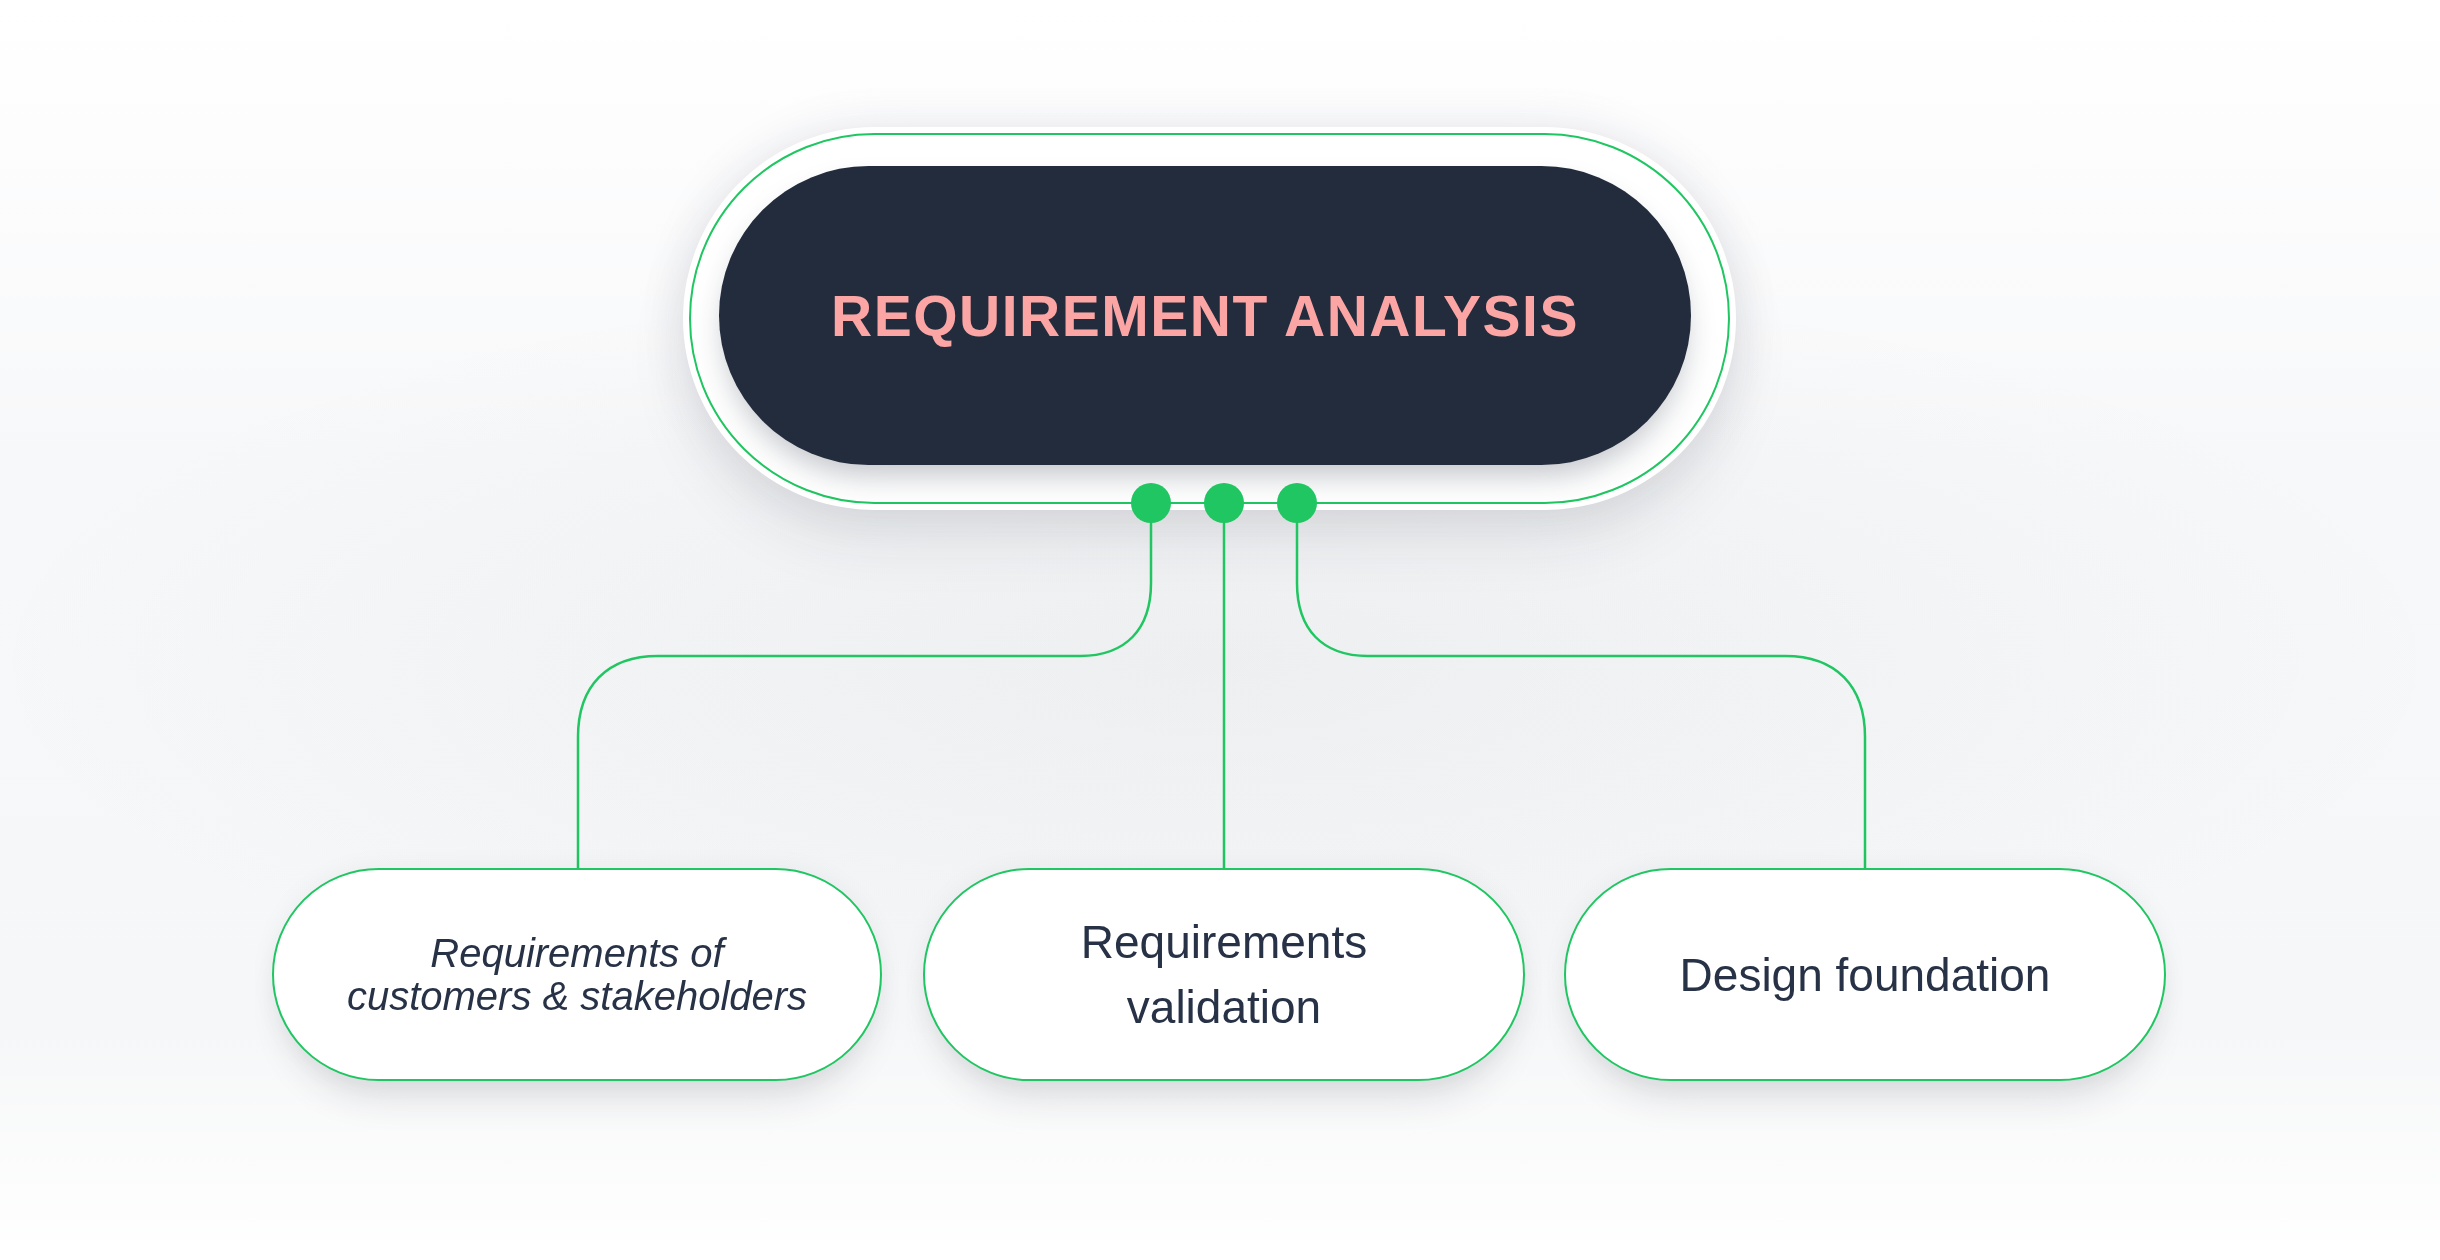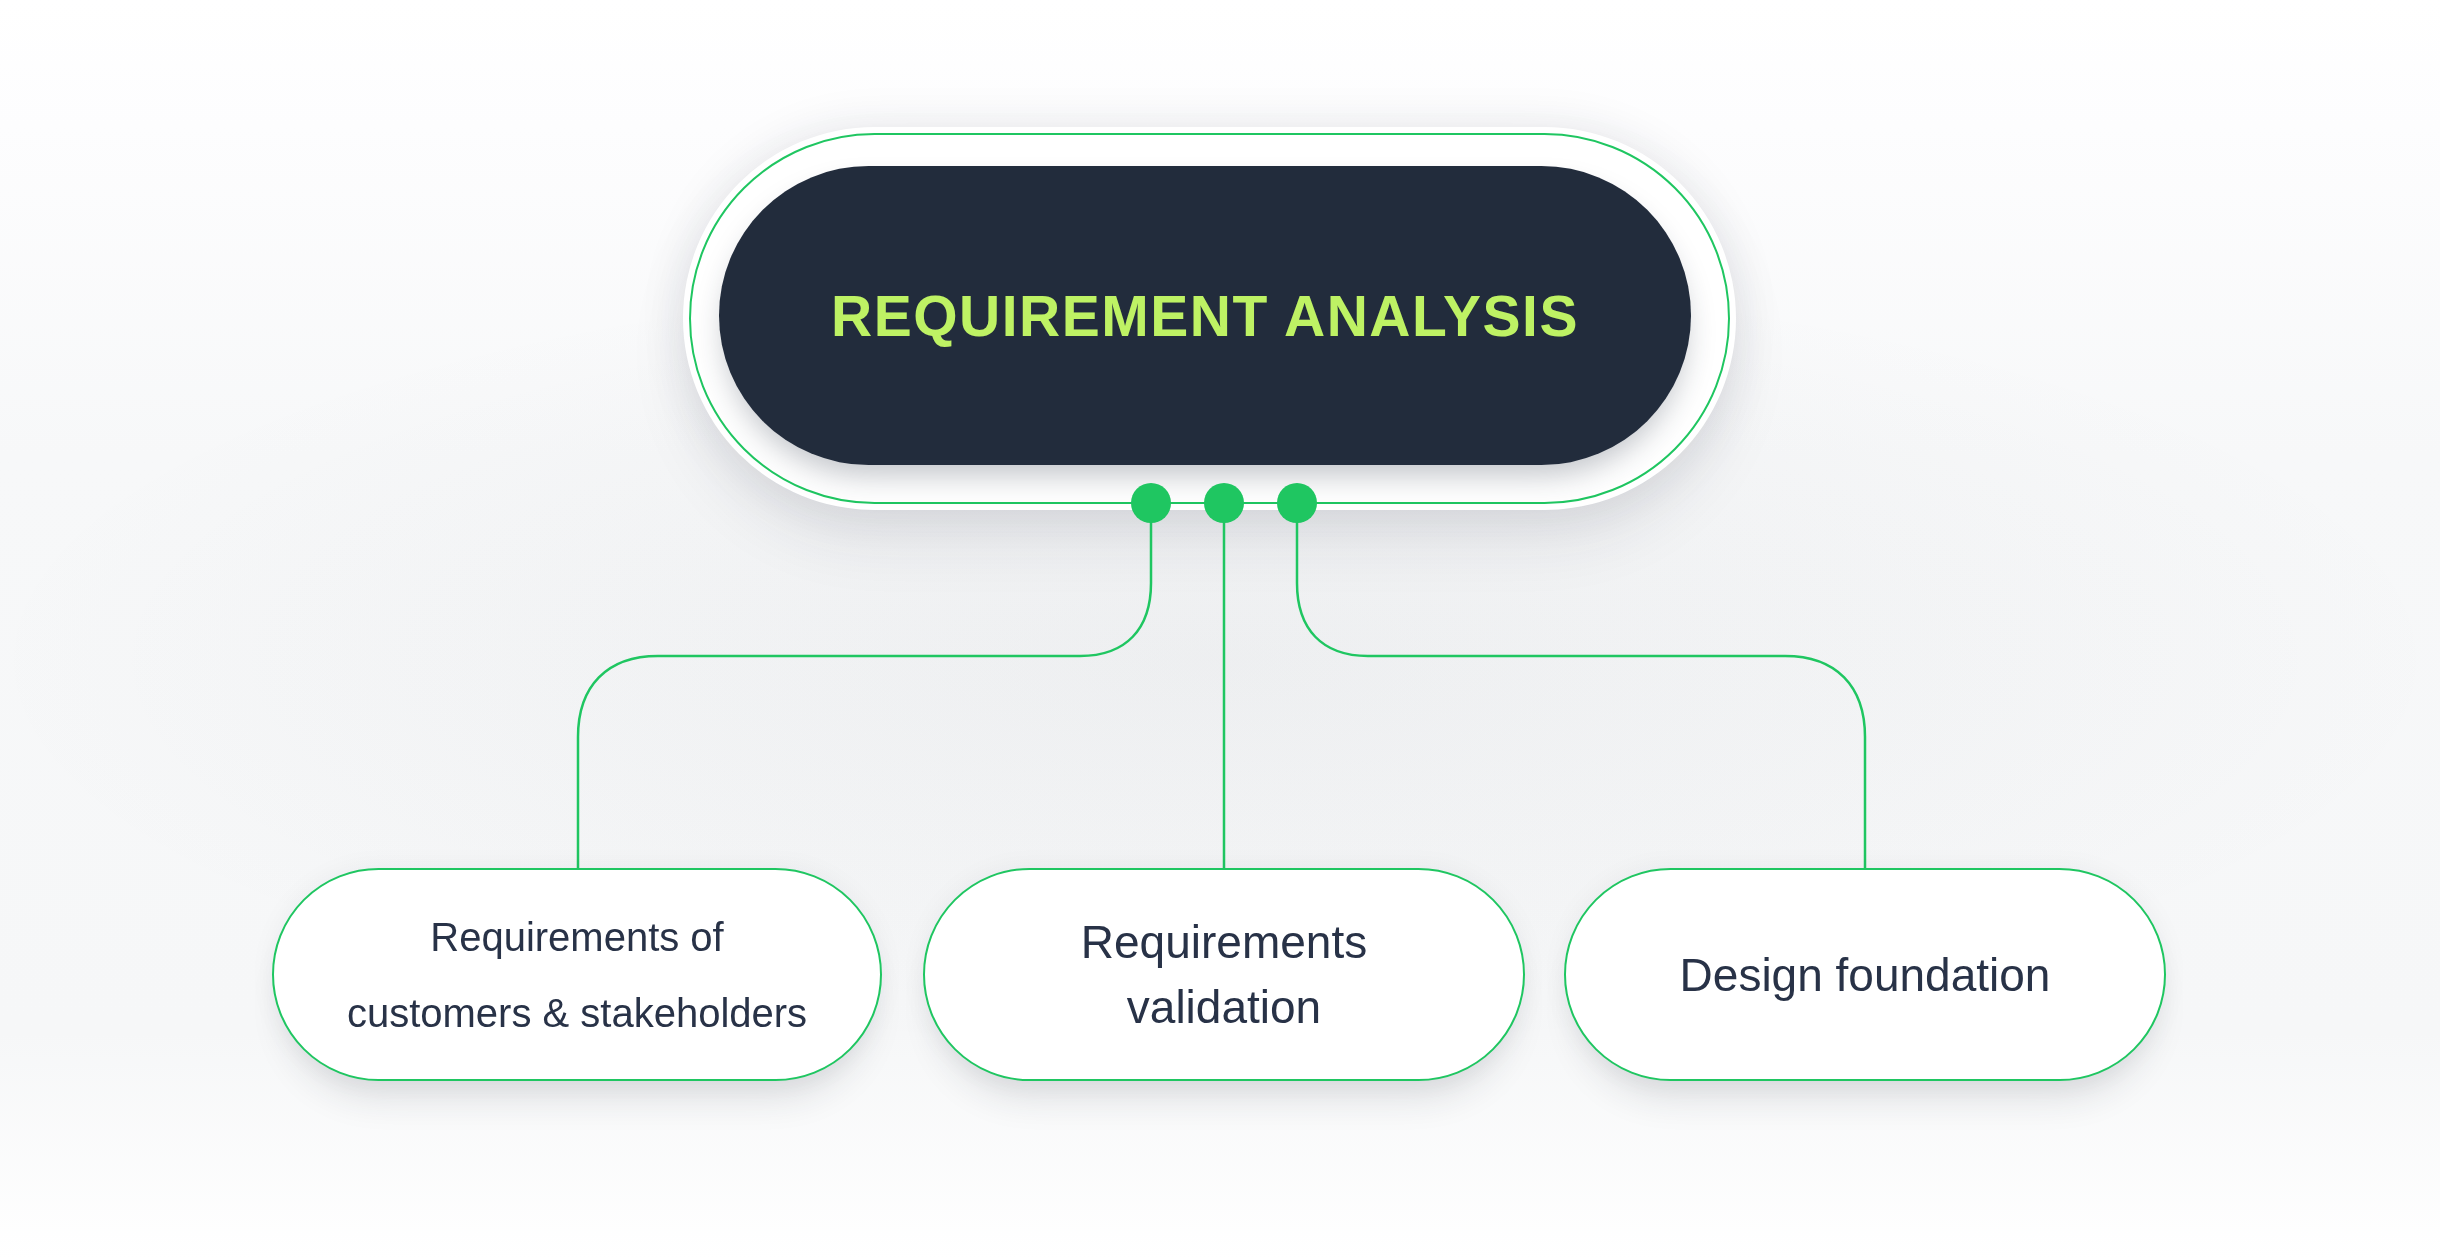--- a/index.html
+++ b/index.html
@@ -39,21 +39,21 @@
     left: 36px; top: 39px;
     width: 972px; height: 299px;
     background: #222c3c;
     border-radius: 150px;
     box-shadow: 0 16px 30px -6px rgba(34,44,60,0.28);
     display: flex;
     align-items: center;
     justify-content: center;
   }
   .hub-label {
-    color: #bef264;
+    color: #fca5a5;
     font-size: 57px;
     font-weight: 700;
     letter-spacing: 1.5px;
     white-space: nowrap;
   }
 
   
   .connectors {
     position: absolute;
     left: 0; top: 0;
@@ -86,21 +86,21 @@
     box-shadow: 0 30px 38px -16px rgba(34,44,60,0.14), 0 0 26px rgba(34,44,60,0.05);
   }
   .leaf-1 { left: 272px;  width: 610px; }
   .leaf-2 { left: 923px;  width: 602px; }
   .leaf-3 { left: 1564px; width: 602px; }
   .leaf-label {
     color: #283247;
     font-weight: 300;
     white-space: pre-line;
   }
-  .leaf-1 .leaf-label { font-size: 40px; line-height: 76px; }
+  .leaf-1 .leaf-label { font-size: 40px; line-height: 43px; font-style: italic; }
   .leaf-2 .leaf-label { font-size: 46px; line-height: 65px; }
   .leaf-3 .leaf-label { font-size: 46px; line-height: 60px; }
 </style>
 </head>
 <body>
 
 <div class="canvas">
 
   <div class="hub-card">
     <div class="hub-outline"></div>

